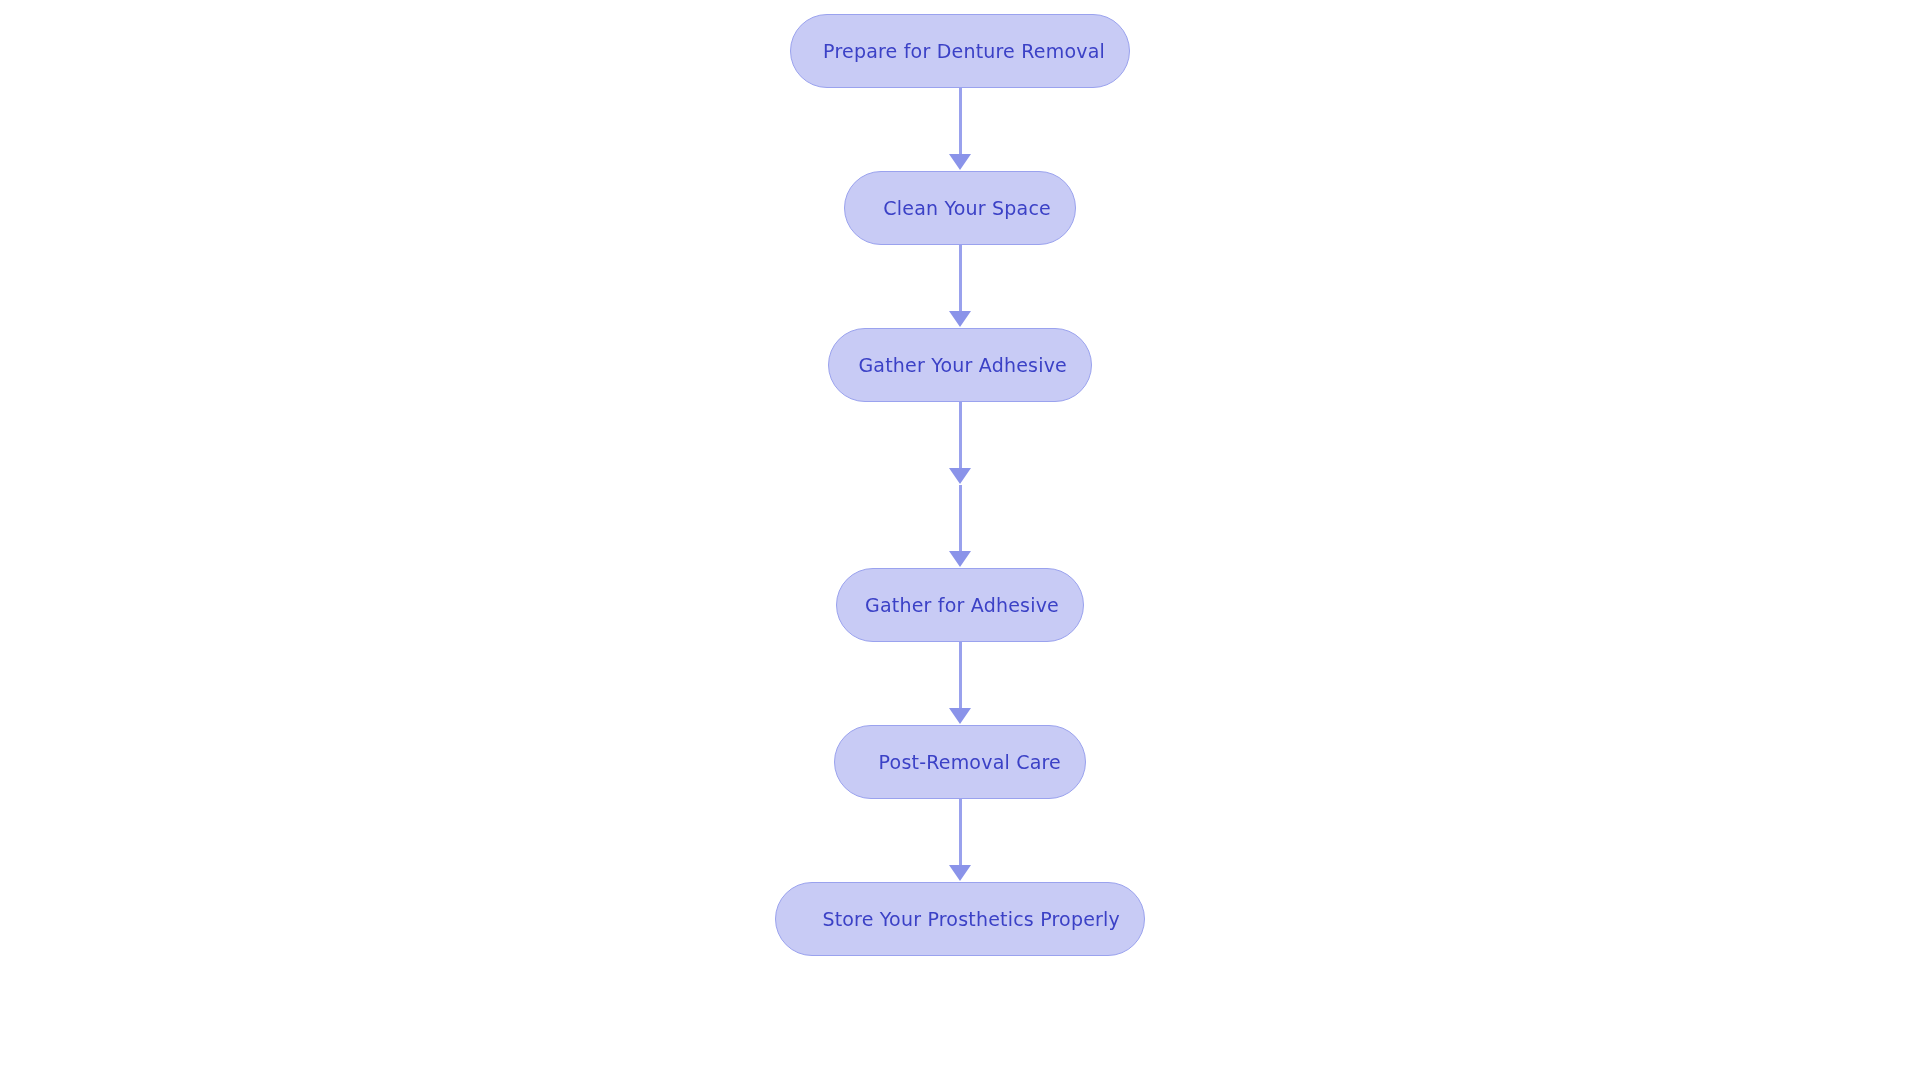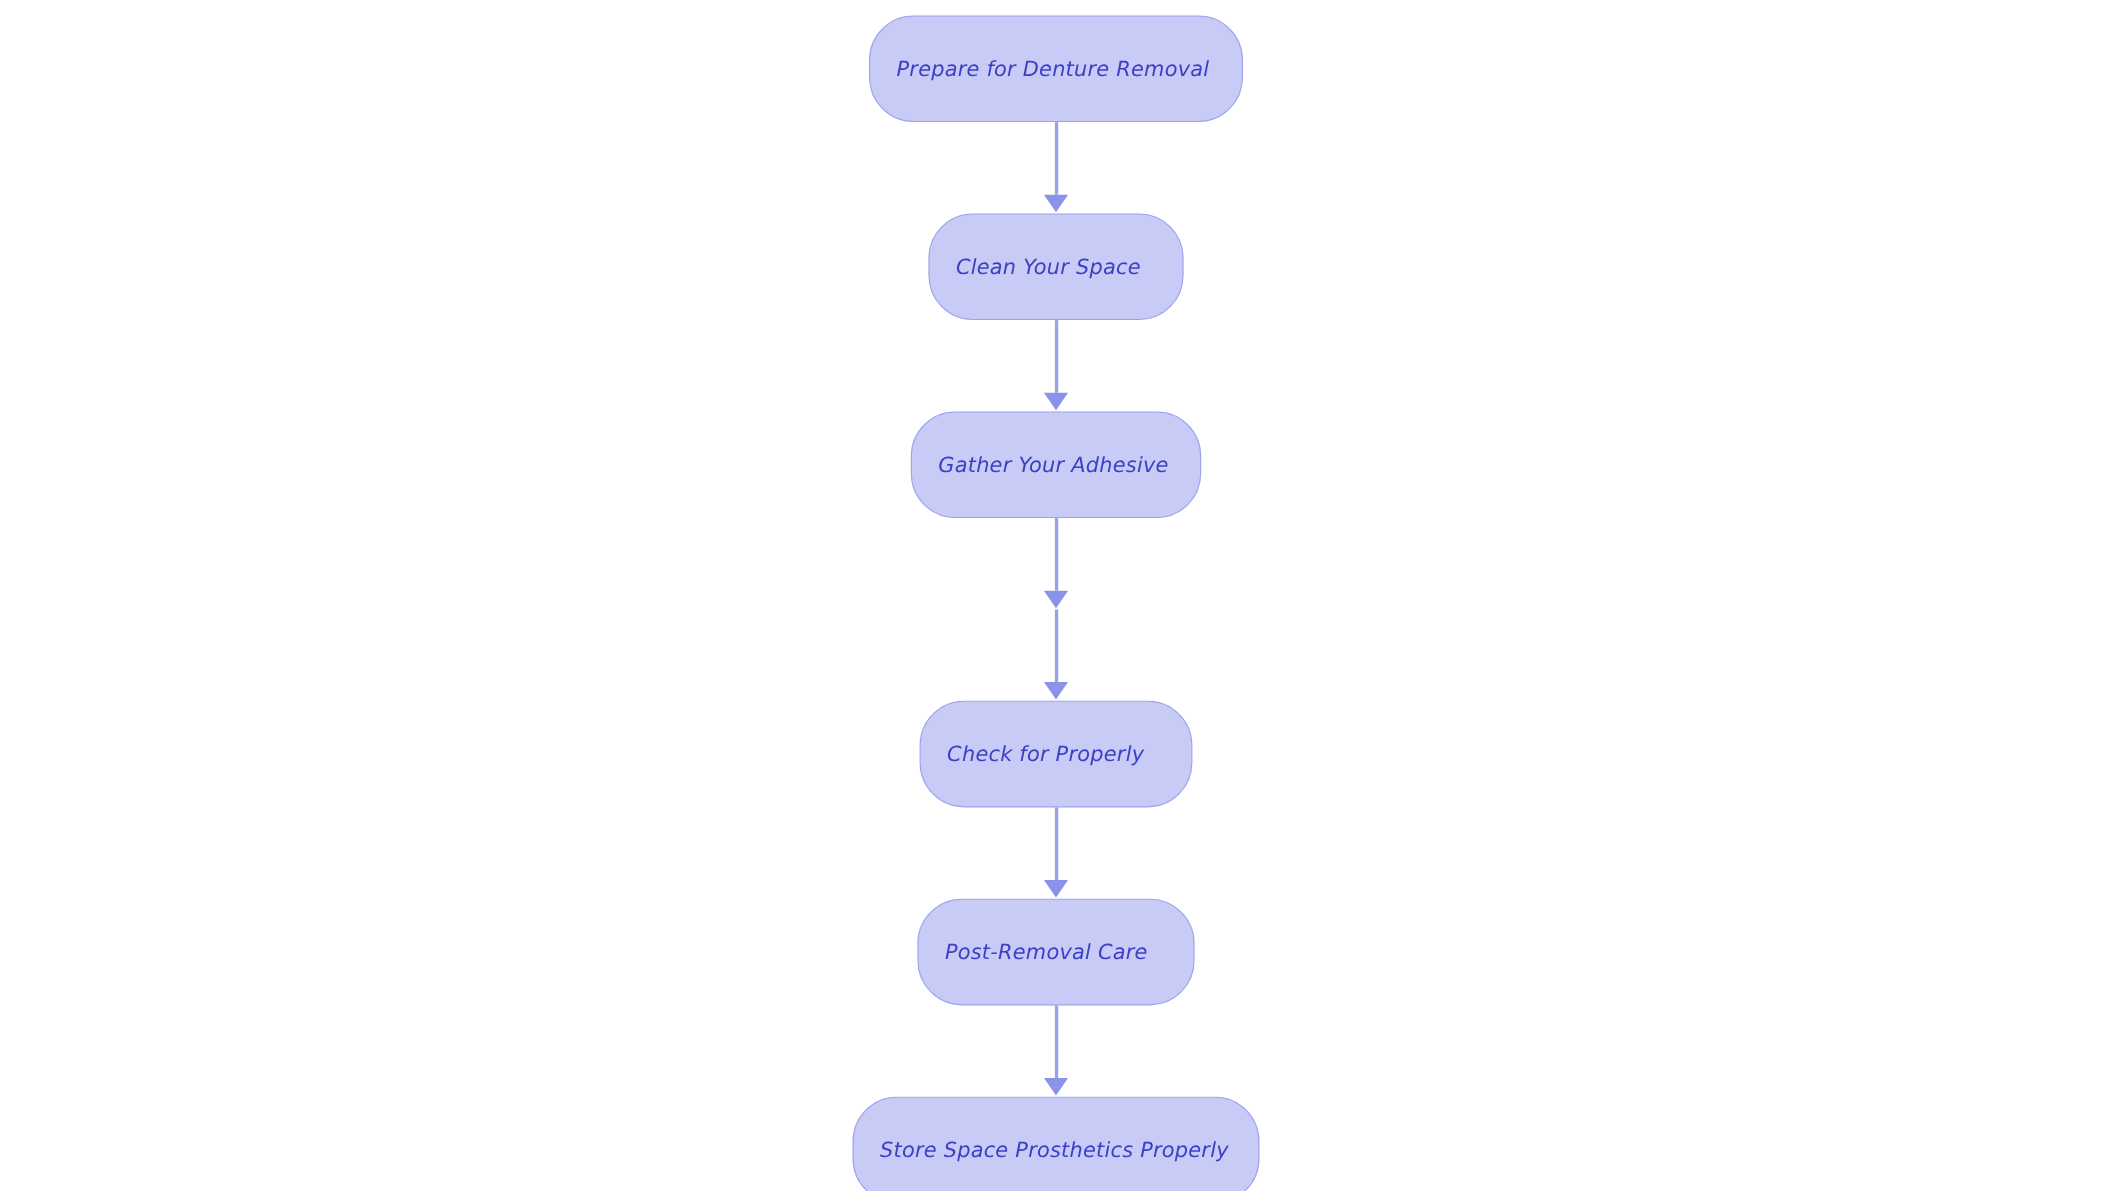--- a/index.html
+++ b/index.html
@@ -21,30 +21,29 @@
   .flowchart {
     position: absolute;
     top: 14px;
     left: 0;
     right: 0;
     display: flex;
     flex-direction: column;
     align-items: center;
   }
   .node {
-    height: 97px;
+    height: 74px;
     border-radius: 40.5px;
     background: var(--node-fill);
     border: 1.5px solid var(--node-border);
     display: flex;
     align-items: center;
-    justify-content: flex-start;
+    justify-content: flex-end;
     padding: 0 24px;
     flex: 0 0 auto;
-    font-style: italic;
   }
   .node-label {
     color: var(--node-text);
     font-size: 19px;
     font-weight: 500;
     letter-spacing: 0.2px;
     white-space: nowrap;
     text-align: center;
   }
   .arrow {
@@ -99,34 +98,34 @@
     <div class="arrow-head"></div>
   </div>
 
 
   <div class="arrow">
     <div class="arrow-line"></div>
     <div class="arrow-head"></div>
   </div>
 
   <div class="node" style="min-width:248px">
-    <span class="node-label">Check for Properly</span>
+    <span class="node-label">Gather for Adhesive</span>
   </div>
 
   <div class="arrow">
     <div class="arrow-line"></div>
     <div class="arrow-head"></div>
   </div>
 
   <div class="node" style="min-width:252px">
     <span class="node-label">Post-Removal Care</span>
   </div>
 
   <div class="arrow">
     <div class="arrow-line"></div>
     <div class="arrow-head"></div>
   </div>
 
   <div class="node" style="min-width:370px">
-    <span class="node-label">Store Space Prosthetics Properly</span>
+    <span class="node-label">Store Your Prosthetics Properly</span>
   </div>
 
 </div>
 
 </body></html>

